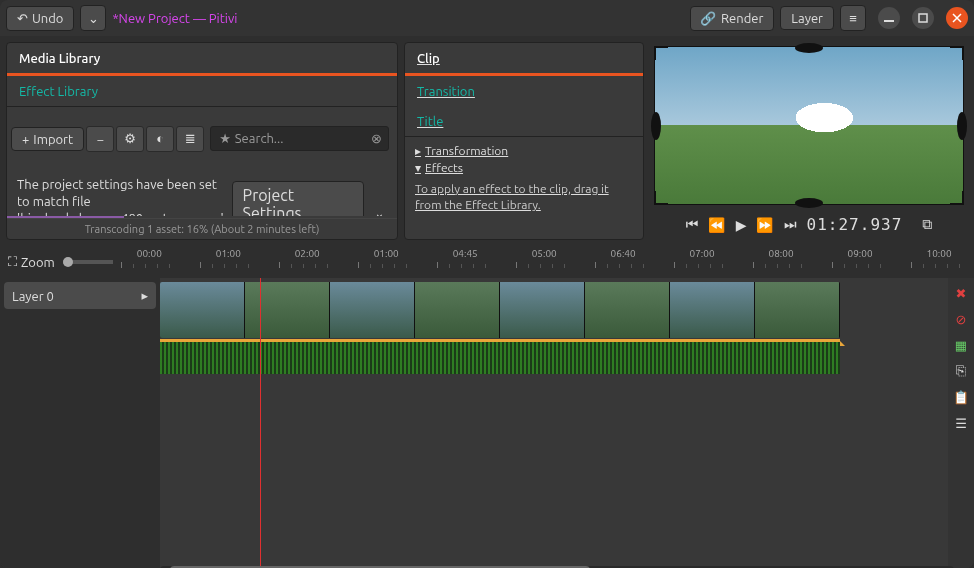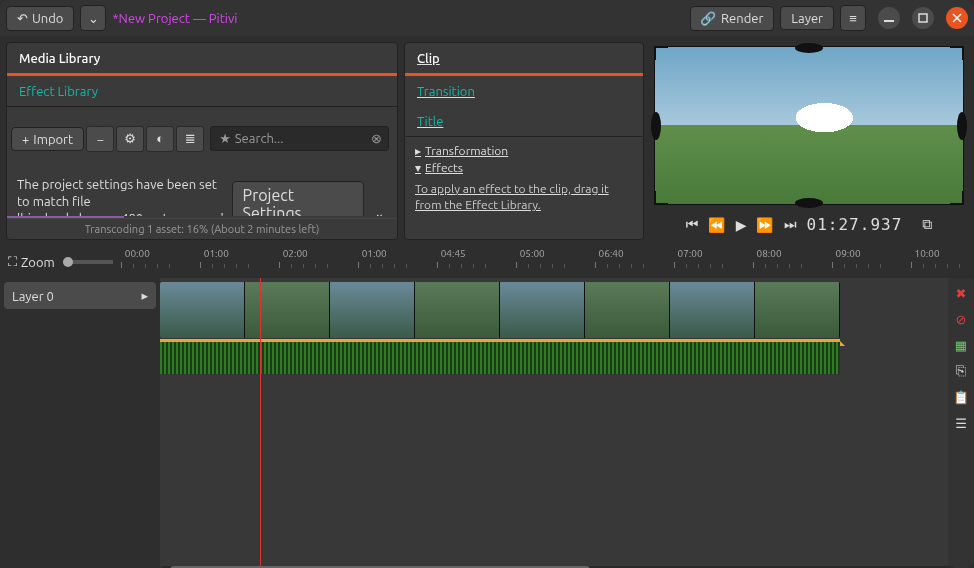--- a/index.html
+++ b/index.html
@@ -42,21 +42,21 @@
   .c-br { bottom:-1px; right:-1px; border-left:none; border-top:none;}
   .playback { display: flex; align-items: center; justify-content: center; gap: 10px; padding: 6px; }
   .pb-btn { color: #ddd; cursor: pointer; font-size: 14px; }
   .timecode { font-family: monospace; font-size: 16px; letter-spacing: 1px; }
   .middle-row { display: flex; height: 32px; align-items: center; padding: 0 8px; gap: 8px; background: #2e2e2e; }
   .zoom-label { display: flex; align-items: center; gap: 4px; }
   .zoom-slider { width: 50px; height: 4px; background: #555; position: relative; }
   .zoom-knob { width: 10px; height: 10px; border-radius: 50%; background: #aaa; position: absolute; top: -3px; left: 0; }
   .ruler { flex: 1; height: 28px; position: relative; background: #2e2e2e; font-size: 10px; color: #aaa; }
   .tick { position: absolute; top: 0; }
-  .tick .lab { position: absolute; top: 0; left: 4px; }
+  .tick .lab { position: absolute; top: 0; left: 16px; }
   .tick .bar { position: absolute; top: 14px; width: 1px; height: 6px; background: #777; }
   .tick .mini { position: absolute; top: 16px; width: 1px; height: 4px; background: #555; }
   .timeline { flex: 1; display: flex; background: #383838; position: relative; height: 300px; }
   .layers-col { width: 160px; background: #2e2e2e; }
   .layer-row { display: flex; align-items: center; padding: 6px 8px; gap: 6px; background: #4b4b4b; border-radius: 4px; margin: 4px; }
   .tracks { flex: 1; position: relative; overflow: hidden; }
   .video-track { position: absolute; top: 4px; left: 0; height: 56px; width: 680px; background: #2a2a2a; display: flex; border-radius: 2px; overflow: hidden; }
   .vthumb { flex: 1; background: linear-gradient(#5a7a5a,#3a5a3a); border-right: 1px solid #111; }
   .vthumb:nth-child(odd){ background: linear-gradient(#6a8a9a,#3a5a4a);}
   .audio-track { position: absolute; top: 64px; left: 0; height: 32px; width: 680px; background: #1a2a1a; }

